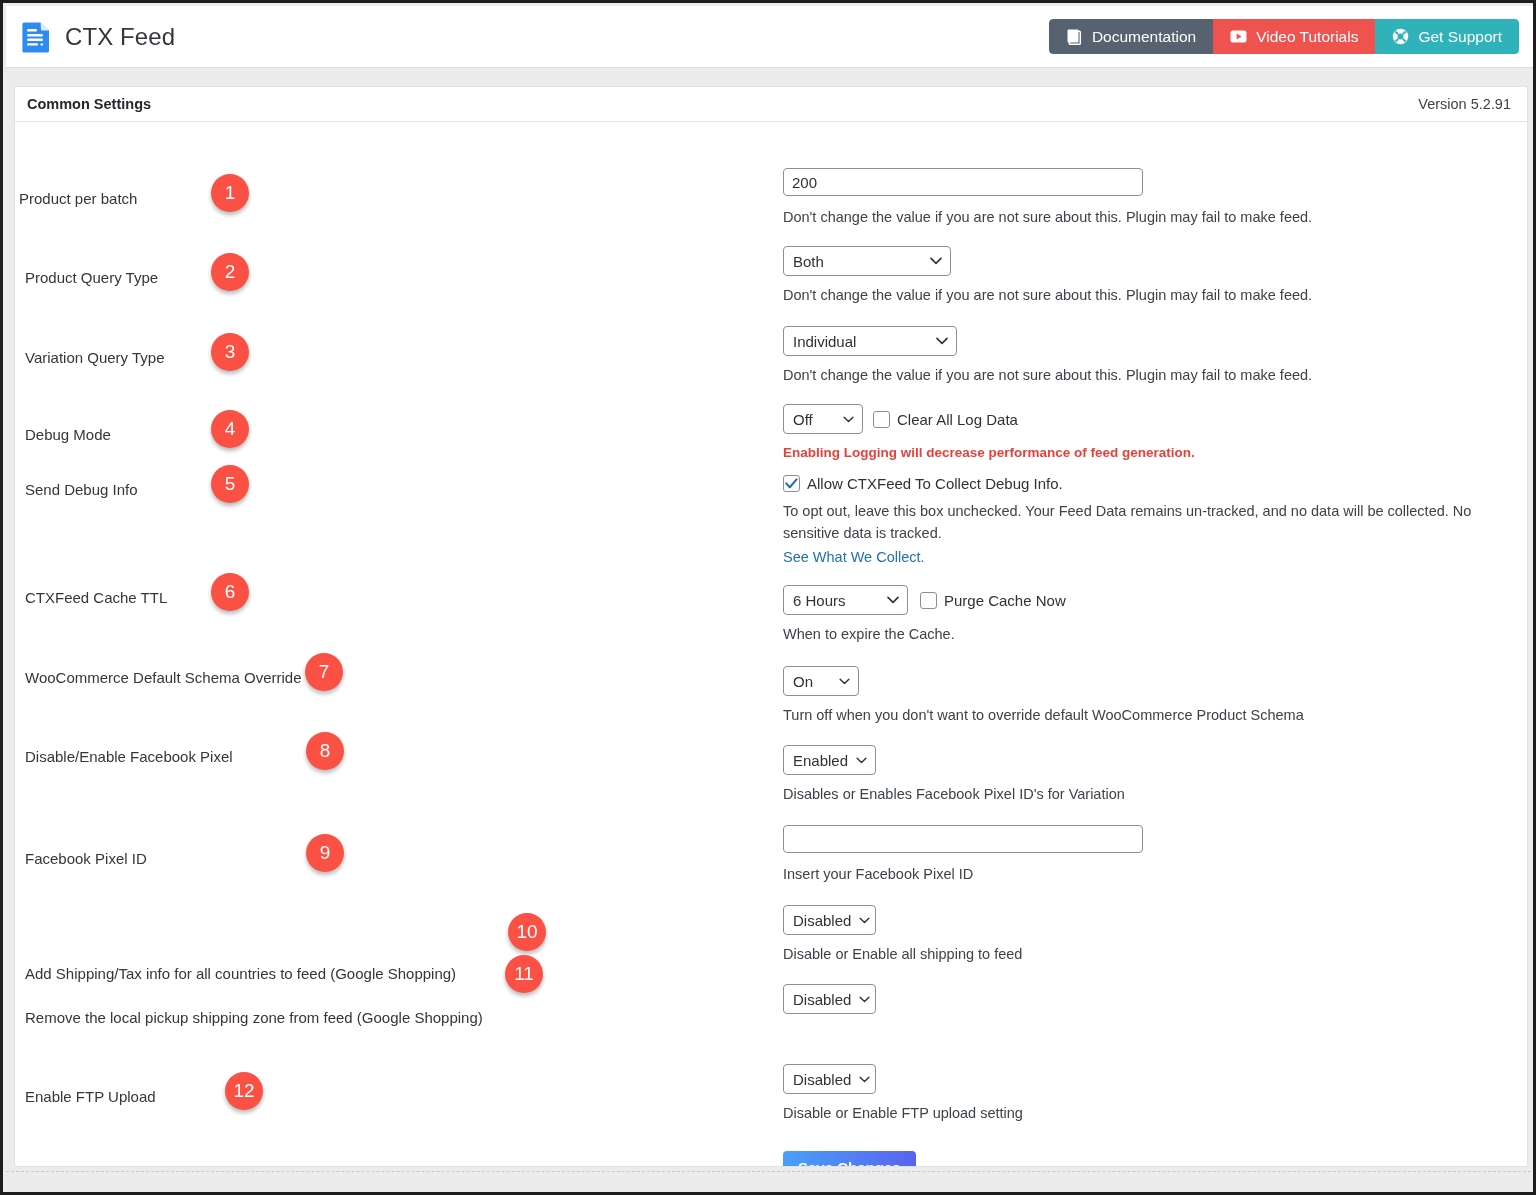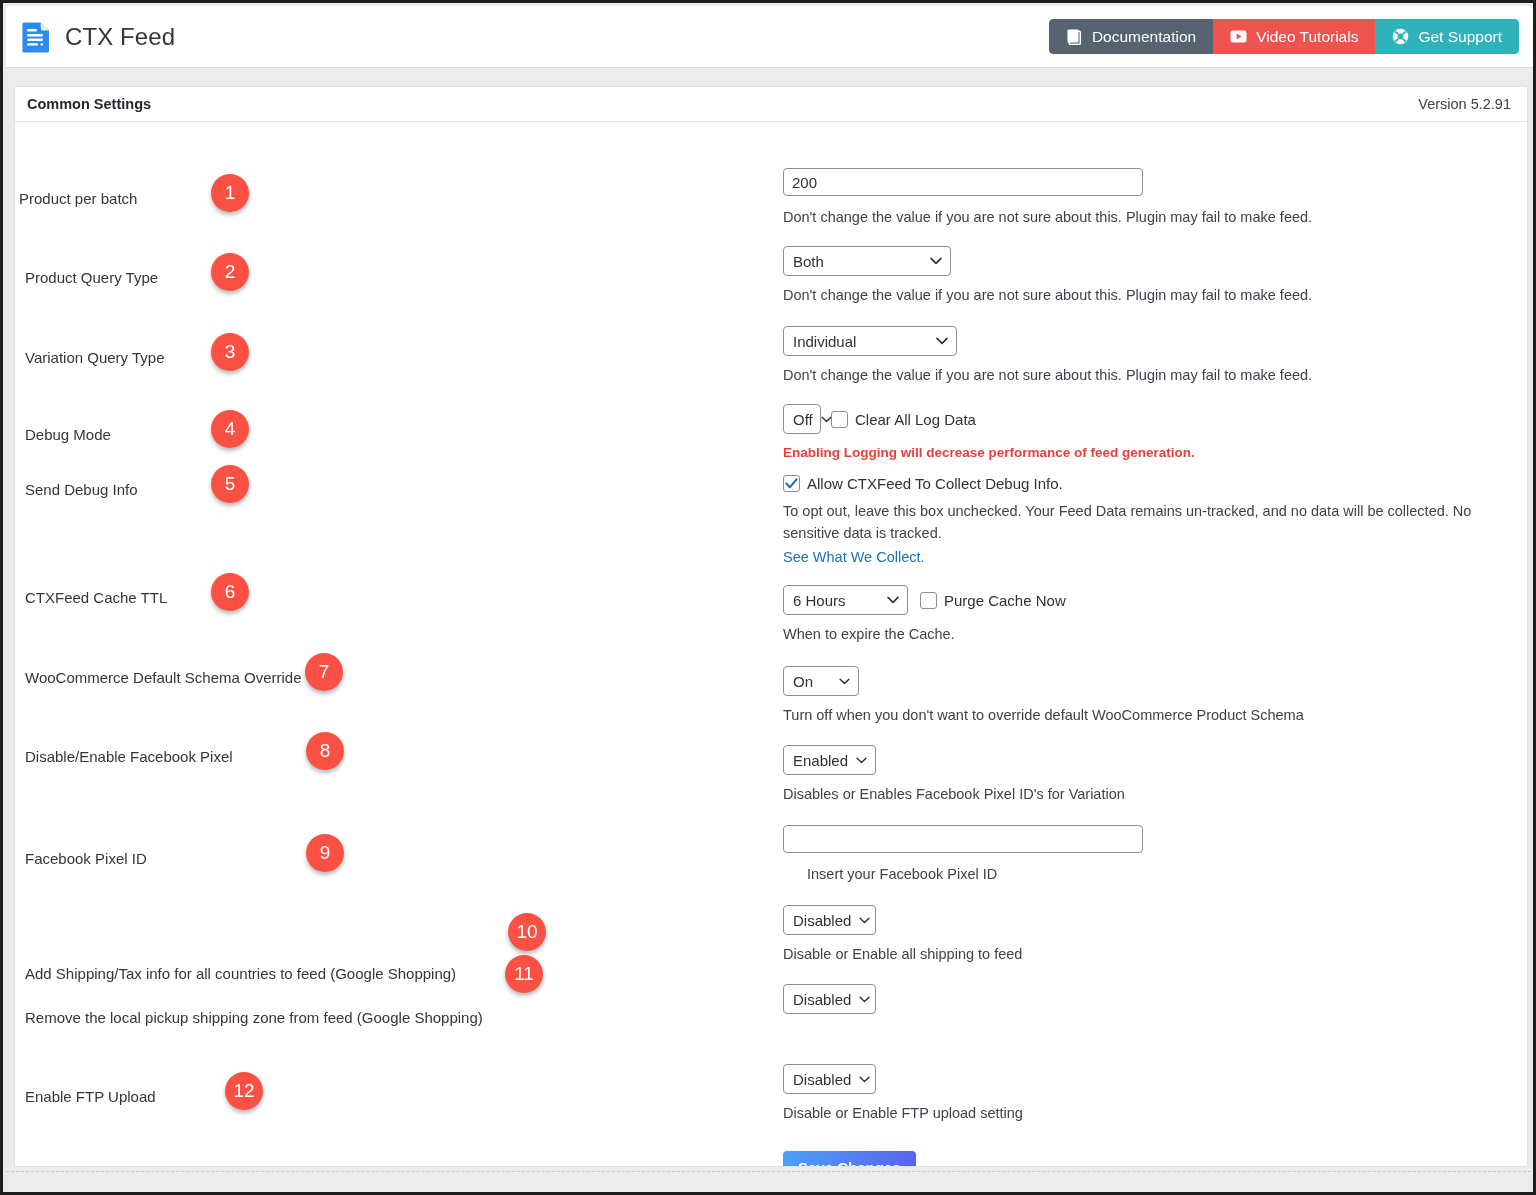--- a/index.html
+++ b/index.html
@@ -272,21 +272,21 @@
               <path d="M1 1.4L6 6.4l5-5" fill="none" stroke="#2c3338" stroke-width="1.6" stroke-linecap="round" stroke-linejoin="round"></path>
             </svg>
         </div>
         <div class="hint" style="margin-top:9px;">Don't change the value if you are not sure about this. Plugin may fail to make feed.</div>
       </div>
 
       <div class="row-label" style="left:10px; top:304px;">Debug Mode</div>
       <div class="badge" style="left:196px; top:288px;">4</div>
       <div class="field" style="left:768px; top:282px;">
         <div style="display:flex; align-items:center; gap:10px;">
-          <div class="sel" style="width:38px;">
+          <div class="sel" style="width:80px;">
             <span>Off</span>
             <svg class="chev" width="11" height="7" viewBox="0 0 12 8">
                 <path d="M1 1.4L6 6.4l5-5" fill="none" stroke="#2c3338" stroke-width="1.6" stroke-linecap="round" stroke-linejoin="round"></path>
               </svg>
           </div>
           <div class="cbrow">
             <span class="cb"></span>
             <span class="cb-lab">Clear All Log Data</span>
           </div>
         </div>
@@ -347,21 +347,21 @@
               <path d="M1 1.4L6 6.4l5-5" fill="none" stroke="#2c3338" stroke-width="1.6" stroke-linecap="round" stroke-linejoin="round"></path>
             </svg>
         </div>
         <div class="hint" style="margin-top:9px;">Disables or Enables Facebook Pixel ID's for Variation</div>
       </div>
 
       <div class="row-label" style="left:10px; top:728px;">Facebook Pixel ID</div>
       <div class="badge" style="left:291px; top:712px;">9</div>
       <div class="field" style="left:768px; top:703px;">
         <input class="txt" style="width: 360px;" value="">
-        <div class="hint" style="margin-top:11px;margin-left:24px;">Insert your Facebook Pixel ID</div>
+        <div class="hint" style="margin-top:11px;">Insert your Facebook Pixel ID</div>
       </div>
 
       <div class="row-label" style="left:10px; top:807px;margin-top:36px;">Add Shipping/Tax info for all countries to feed (Google Shopping)</div>
       <div class="badge" style="left:493px; top:791px;">10</div>
       <div class="field" style="left:768px; top:783px;">
         <div class="sel" style="width:93px;">
           <span>Disabled</span>
           <svg class="chev" width="11" height="7" viewBox="0 0 12 8">
               <path d="M1 1.4L6 6.4l5-5" fill="none" stroke="#2c3338" stroke-width="1.6" stroke-linecap="round" stroke-linejoin="round"></path>
             </svg>

